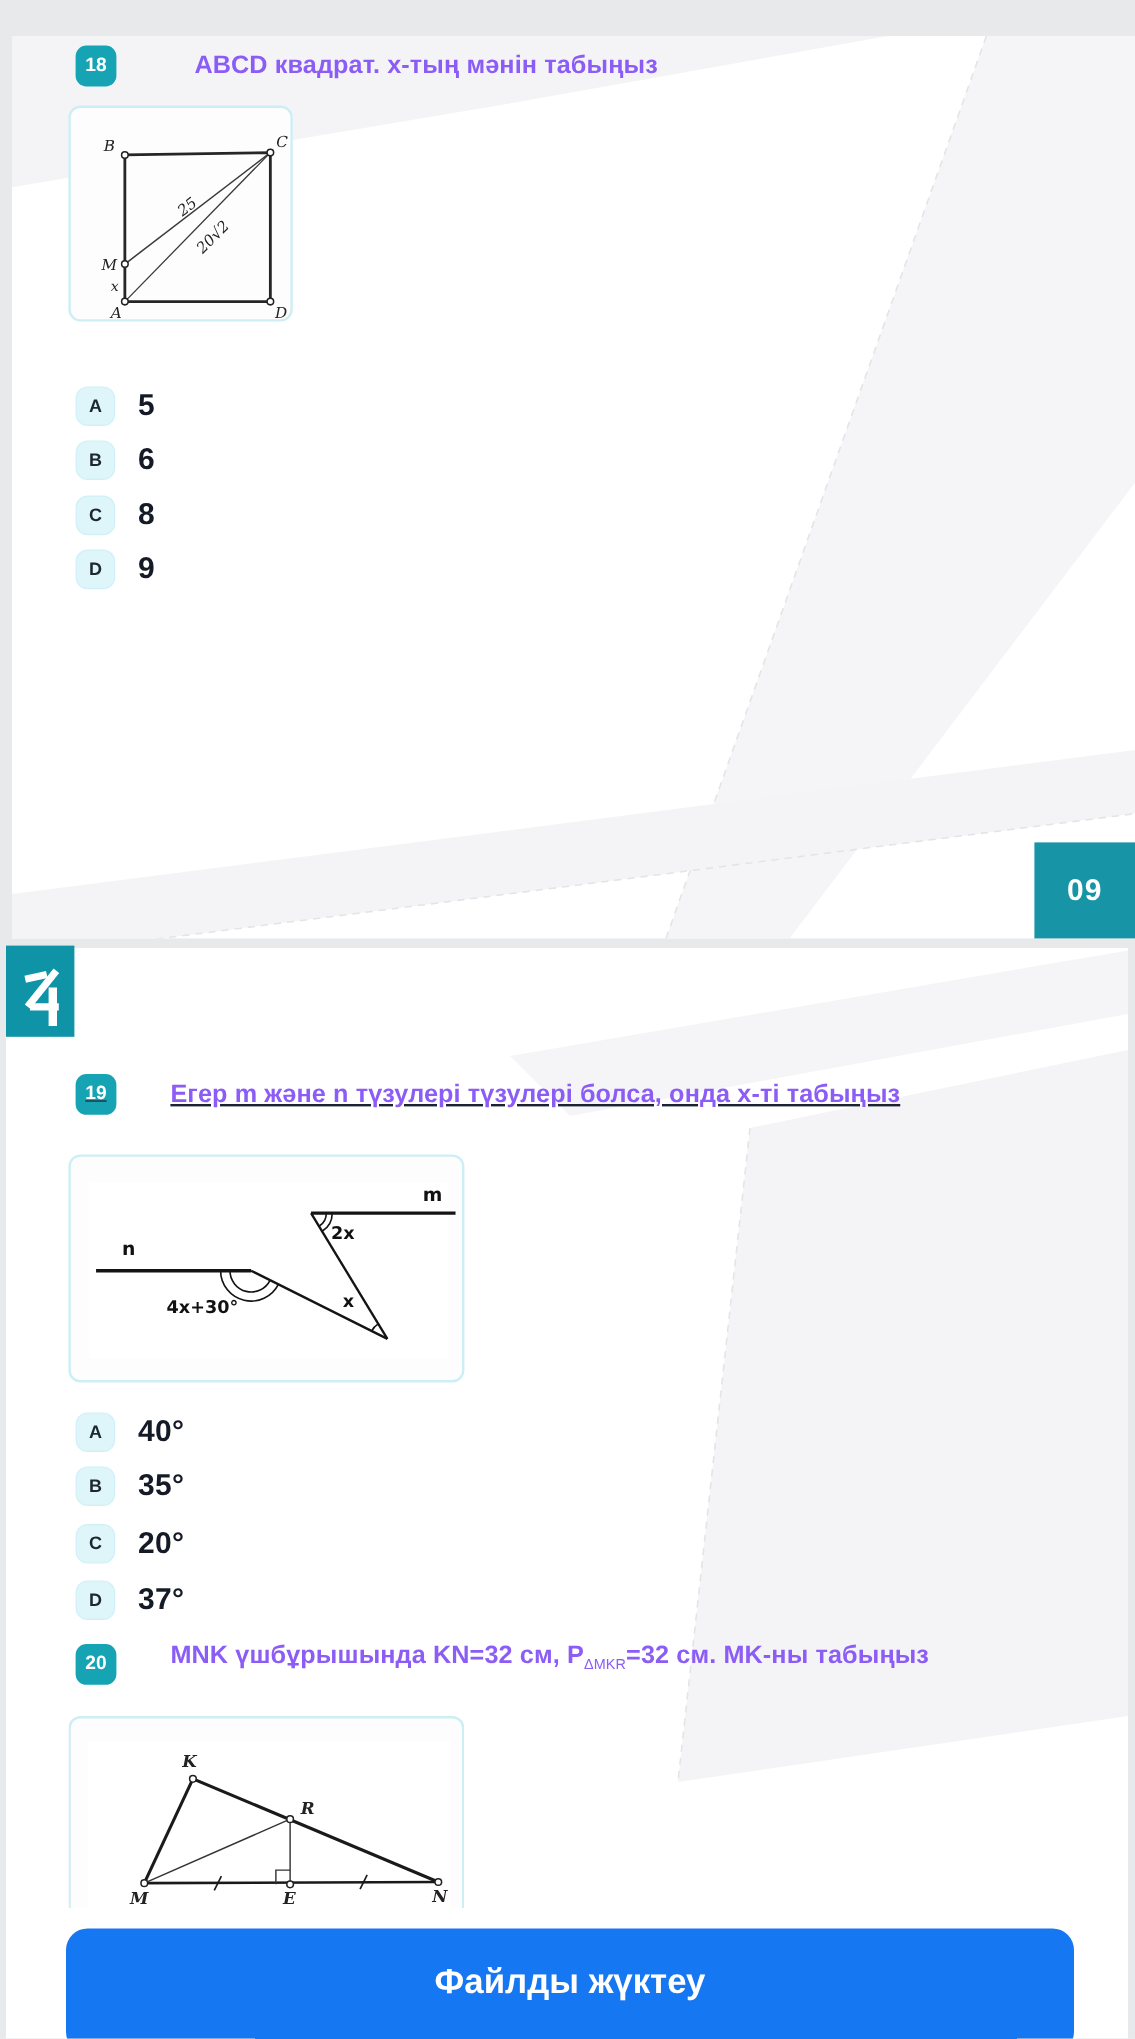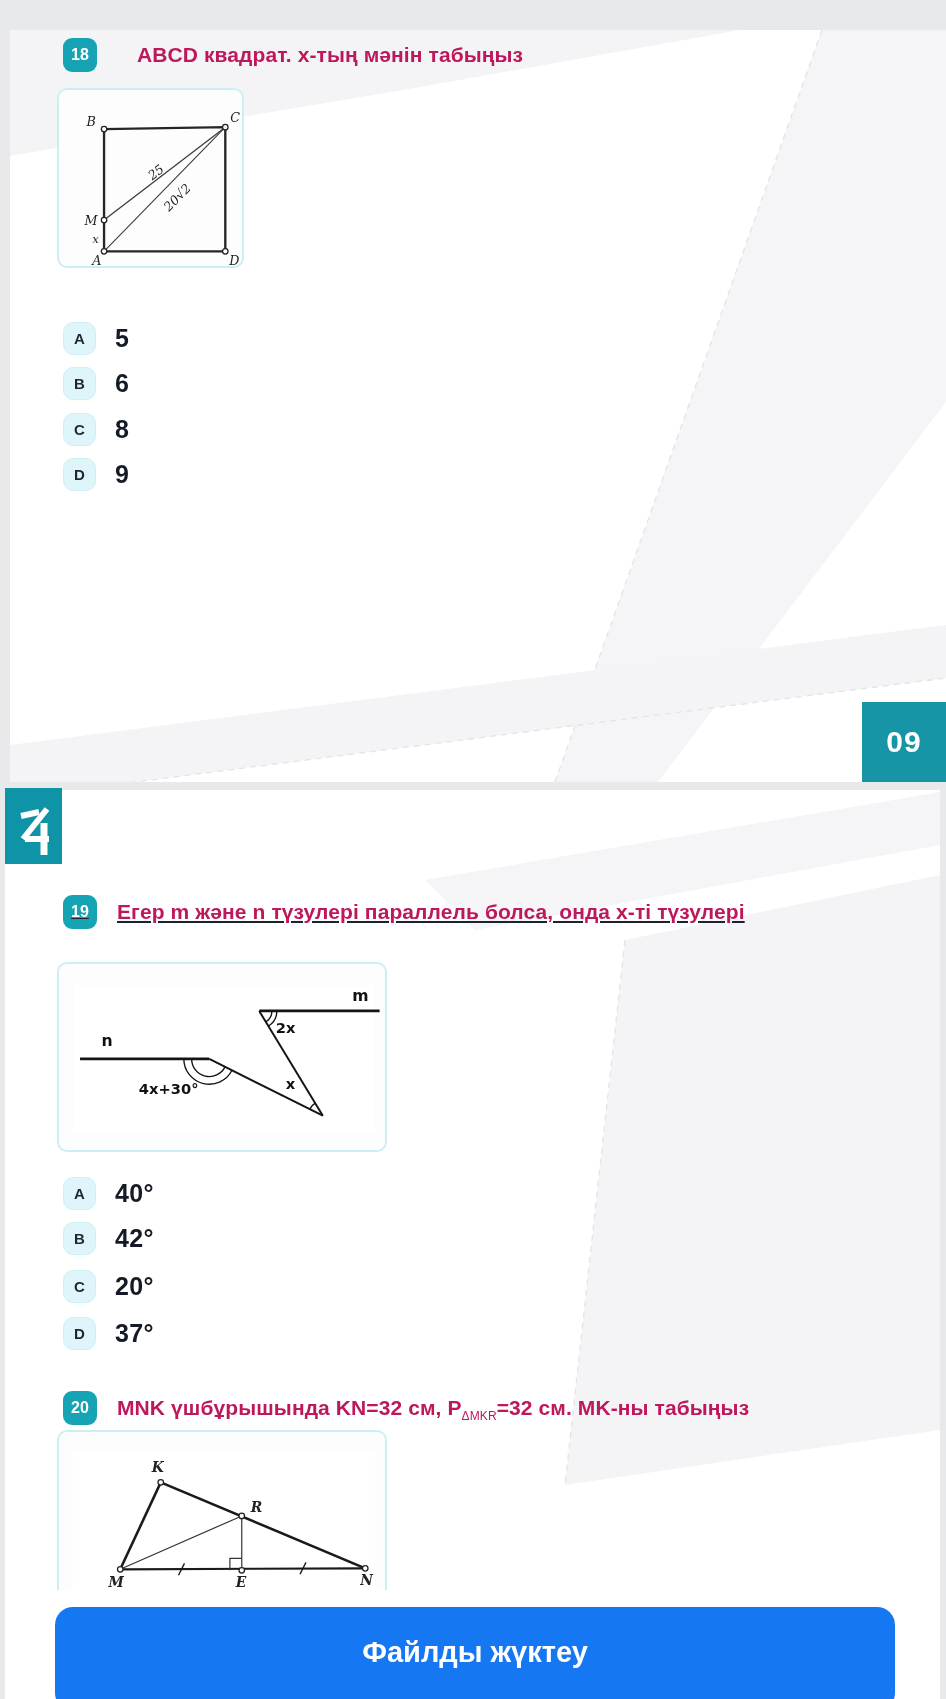--- a/index.html
+++ b/index.html
@@ -11,39 +11,39 @@
   .page{ position:absolute; background:#ffffff; }
   .page1{ left:10px; top:30px; width:936px; height:752px; }
   .page2{ left:5px; top:790px; width:935px; height:909px; }
   .deco{ position:absolute; left:0; top:0; width:100%; height:100%; pointer-events:none; }
 
   .q-header{ position:absolute; display:flex; align-items:flex-start; gap:20px; }
   .q-badge{
     min-width:34px; height:34px; border-radius:9px; background:#16a4b5; color:#fff;
     font-size:16px; font-weight:700; display:flex; align-items:center; justify-content:center;
   }
-  .q-title{ font-size:21px; font-weight:700; color:#be185d; line-height:34px; letter-spacing:.1px; }
+  .q-title{ font-size:21px; font-weight:700; color:#8b5cf6; line-height:34px; letter-spacing:.1px;margin-left:25px; }
   .q-title sub{ font-size:12px; font-weight:400; }
 
   .fig-card{
     position:absolute; background:#fdfdfe; border:2px solid #cdeef5; border-radius:10px; overflow:hidden;
   }
   .fig-card svg{ display:block; }
 
   .opt-row{ position:absolute; display:flex; align-items:center; gap:19px; }
   .opt-badge{
     width:33px; height:33px; border-radius:10px; background:#def5fa; border:1px solid #d0f0f7;
     color:#1e2633; font-size:15px; font-weight:700;
     display:flex; align-items:center; justify-content:center;
   }
   .opt-value{ font-size:25px; font-weight:600; color:#141b27; letter-spacing:.3px; }
 
   .page-badge{
     position:absolute; right:0; bottom:0; width:84px; height:80px; background:#1794a6;
-    color:#fff; font-size:30px; font-weight:700; letter-spacing:1px;
+    color:#fff; font-size:25px; font-weight:700; letter-spacing:1px;
     display:flex; align-items:center; justify-content:center;
   }
 
   .logo{
     position:absolute; left:0; top:-2px; width:57px; height:76px; background:#0f93a6;
     display:flex; align-items:center; justify-content:center;
   }
 
   .download-btn{
     position:absolute; left:55px; top:1607px; width:840px; height:104px;
@@ -134,21 +134,21 @@
           <path d="M16,27 L34,23"></path>
           <path d="M42,20 L18,50"></path>
           <path d="M20,50 L44,50"></path>
           <path d="M39,34 L39,66" stroke-width="7"></path>
         </g>
       </svg>
     </div>
 
     <div class="q-header" style="left:58px; top:105px;text-decoration:underline;">
       <span class="q-badge">19</span>
-      <h2 class="q-title">Егер m және n түзулері параллель болса, онда x-ті түзулері</h2>
+      <h2 class="q-title">Егер m және n түзулері түзулері болса, онда x-ті табыңыз</h2>
     </div>
 
     <div class="fig-card" style="left:52px; top:172px; width:330px; height:190px;">
       <svg viewBox="0 0 330 190" width="326" height="186">
         <rect x="14" y="22" width="306" height="150" fill="#ffffff"></rect>
 
         <path d="M203,48 L326,48" stroke="#141414" stroke-width="2.8" fill="none"></path>
 
         <path d="M20,97 L152,97" stroke="#141414" stroke-width="2.8" fill="none"></path>
 
@@ -174,32 +174,32 @@
         <text class="fig-bold" x="230" y="128" font-size="15">x</text>
       </svg>
     </div>
 
     <div class="opt-row" style="left:58px; top:387px;">
       <span class="opt-badge">A</span>
       <span class="opt-value">40°</span>
     </div>
     <div class="opt-row" style="left:58px; top:432px;">
       <span class="opt-badge">B</span>
-      <span class="opt-value">42°</span>
+      <span class="opt-value">35°</span>
     </div>
     <div class="opt-row" style="left:58px; top:480px;">
       <span class="opt-badge">C</span>
       <span class="opt-value">20°</span>
     </div>
     <div class="opt-row" style="left:58px; top:527px;">
       <span class="opt-badge">D</span>
       <span class="opt-value">37°</span>
     </div>
 
-    <div class="q-header" style="left:58px; top:601px;">
+    <div class="q-header" style="left:58px; top:573px;align-items:flex-end;">
       <span class="q-badge">20</span>
       <h2 class="q-title"><span>MNK үшбұрышында KN=32 см, P</span><sub>ΔMKR</sub><span>=32 см. MK-ны табыңыз</span></h2>
     </div>
 
     <div class="fig-card" style="left:52px; top:640px; width:330px; height:160px; border-bottom:none; border-radius:10px 10px 0 0;">
       <svg viewBox="0 0 330 160" width="326" height="160">
         <rect x="14" y="18" width="306" height="142" fill="#ffffff"></rect>
 
         <path d="M62,138 L103,50" stroke="#1a1a1a" stroke-width="2.6" fill="none"></path>
         <path d="M103,50 L310,137" stroke="#1a1a1a" stroke-width="2.6" fill="none"></path>

